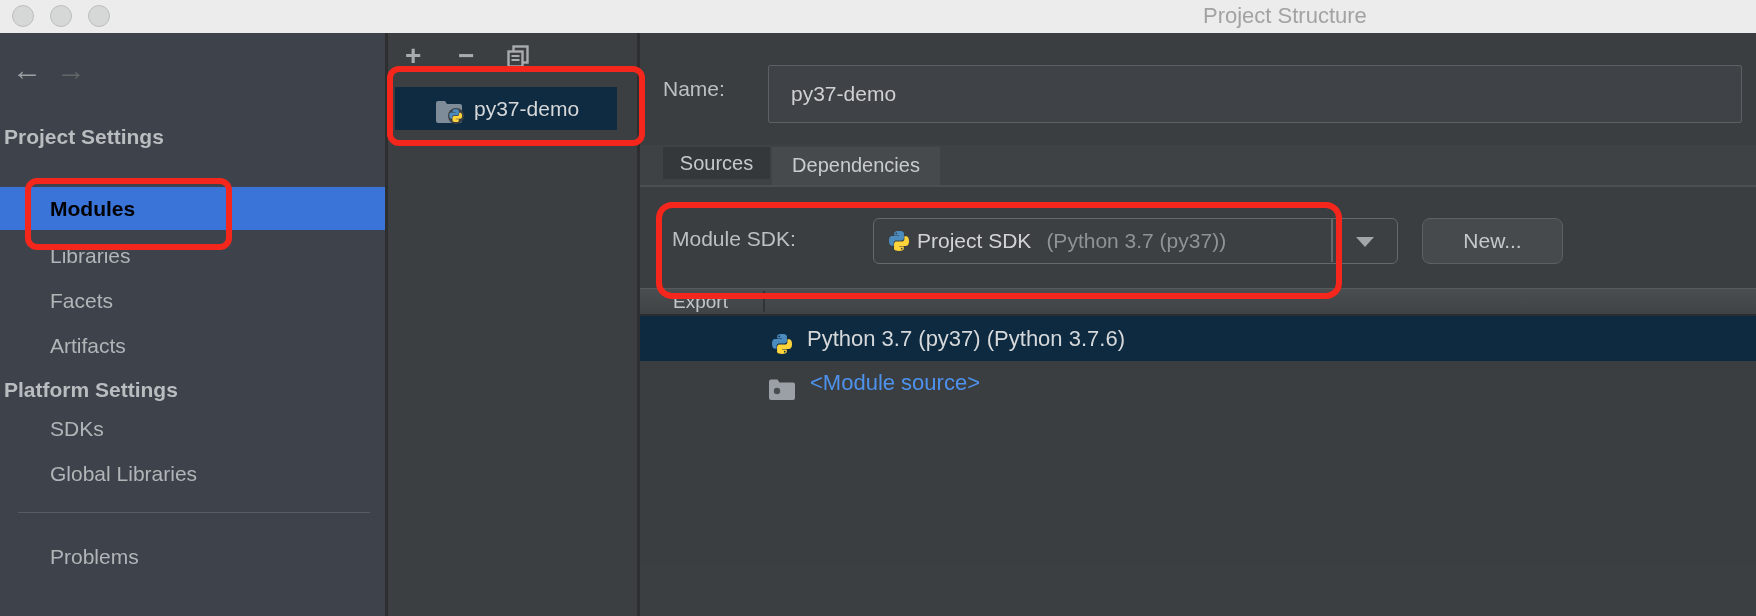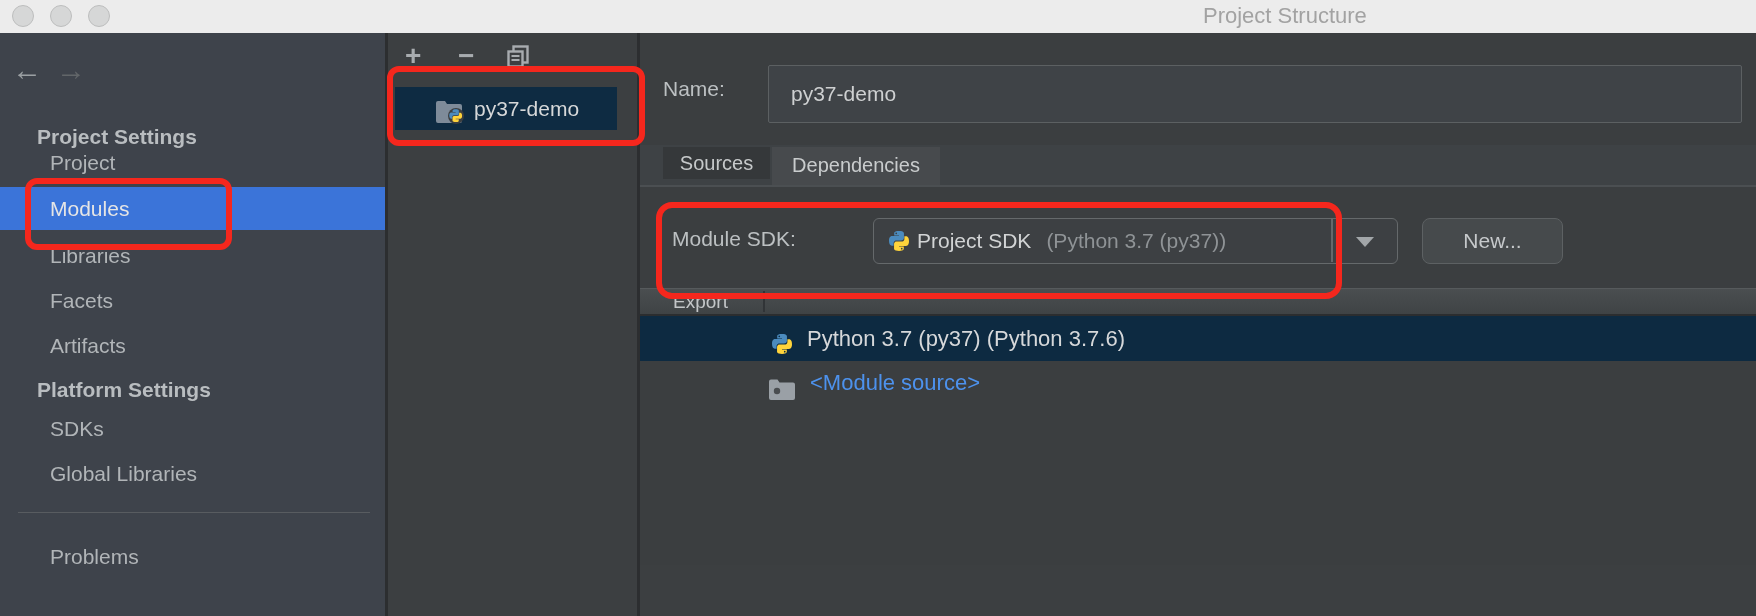--- a/index.html
+++ b/index.html
@@ -18,23 +18,23 @@
   .win-title{position:absolute;left:1203px;top:3px;font-size:22px;color:#a2a2a2;white-space:nowrap;}
 
   
   .sidebar{left:0;top:33px;width:385px;height:583px;background:#3e434b;}
   .vdiv1{left:385px;top:33px;width:3px;height:583px;background:#2c2e30;}
   .nav-arrow{position:absolute;top:22px;font-size:30px;line-height:30px;}
   .arrow-back{left:12px;color:#9ba0a3;}
   .arrow-fwd{left:56px;color:#626669;}
   .sb-row{position:absolute;left:0;width:385px;height:43px;line-height:43px;
           font-size:21px;color:#b1b5b8;white-space:nowrap;}
-  .sb-row.header{padding-left:37px;font-weight:bold;color:#b9bdc0;box-sizing:border-box;}
+  .sb-row.header{padding-left:4px;font-weight:bold;color:#b9bdc0;box-sizing:border-box;}
   .sb-row.item{padding-left:50px;box-sizing:border-box;}
-  .sb-row.selected{background:#3b74d9;color:#e5e5e5;font-weight:normal;}
+  .sb-row.selected{background:#3b74d9;color:#000000;font-weight:bold;}
   .sb-divider{position:absolute;left:18px;top:479px;width:352px;height:1px;background:#585c60;}
 
   
   .modpanel{left:388px;top:33px;width:249px;height:583px;background:#3c3f41;}
   .vdiv2{left:637px;top:33px;width:3px;height:583px;background:#2c2e30;}
   .tb-icon{position:absolute;top:9px;color:#a8acaf;font-size:28px;line-height:28px;font-weight:bold;}
   .mod-row{position:absolute;left:7px;top:54px;width:222px;height:43px;background:#0e2b42;
            line-height:43px;font-size:21px;color:#d6d8d9;white-space:nowrap;}
   .mod-row .ic{position:absolute;left:40px;top:9px;}
   .mod-row .lbl{position:absolute;left:79px;}
@@ -92,21 +92,20 @@
     <span class="light" style="left:50px"></span>
     <span class="light" style="left:88px"></span>
     <span class="win-title">Project Structure</span>
   </div>
 
   <div class="abs sidebar">
     <span class="nav-arrow arrow-back">←</span>
     <span class="nav-arrow arrow-fwd">→</span>
 
     <div class="sb-row header" style="top:82px"><span>Project Settings</span></div>
-    <div class="sb-row item" style="top:108px"><span>Project</span></div>
     <div class="sb-row item selected" style="top:154px"><span>Modules</span></div>
     <div class="sb-row item" style="top:201px"><span>Libraries</span></div>
     <div class="sb-row item" style="top:246px"><span>Facets</span></div>
     <div class="sb-row item" style="top:291px"><span>Artifacts</span></div>
     <div class="sb-row header" style="top:335px"><span>Platform Settings</span></div>
     <div class="sb-row item" style="top:374px"><span>SDKs</span></div>
     <div class="sb-row item" style="top:419px"><span>Global Libraries</span></div>
     <div class="sb-divider"></div>
     <div class="sb-row item" style="top:502px"><span>Problems</span></div>
   </div>

